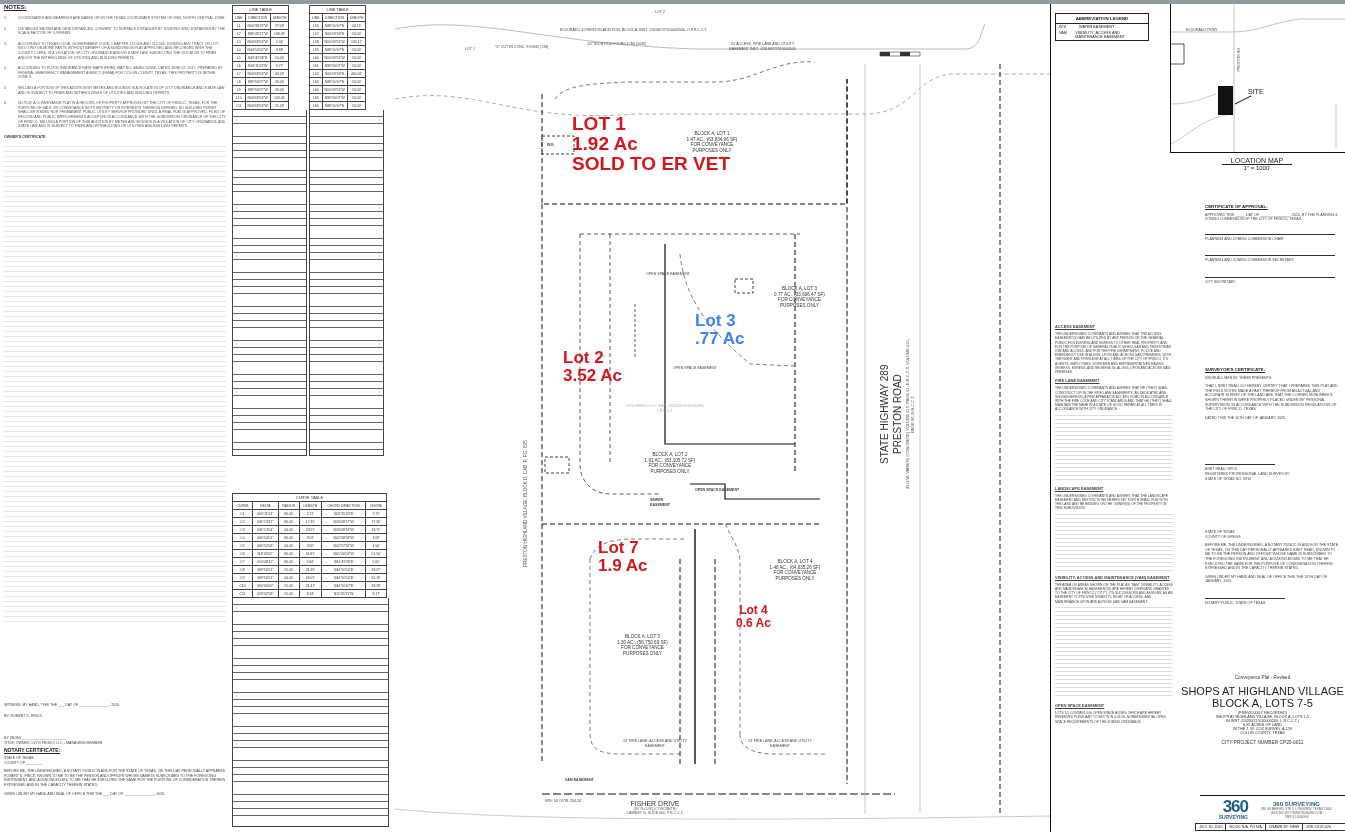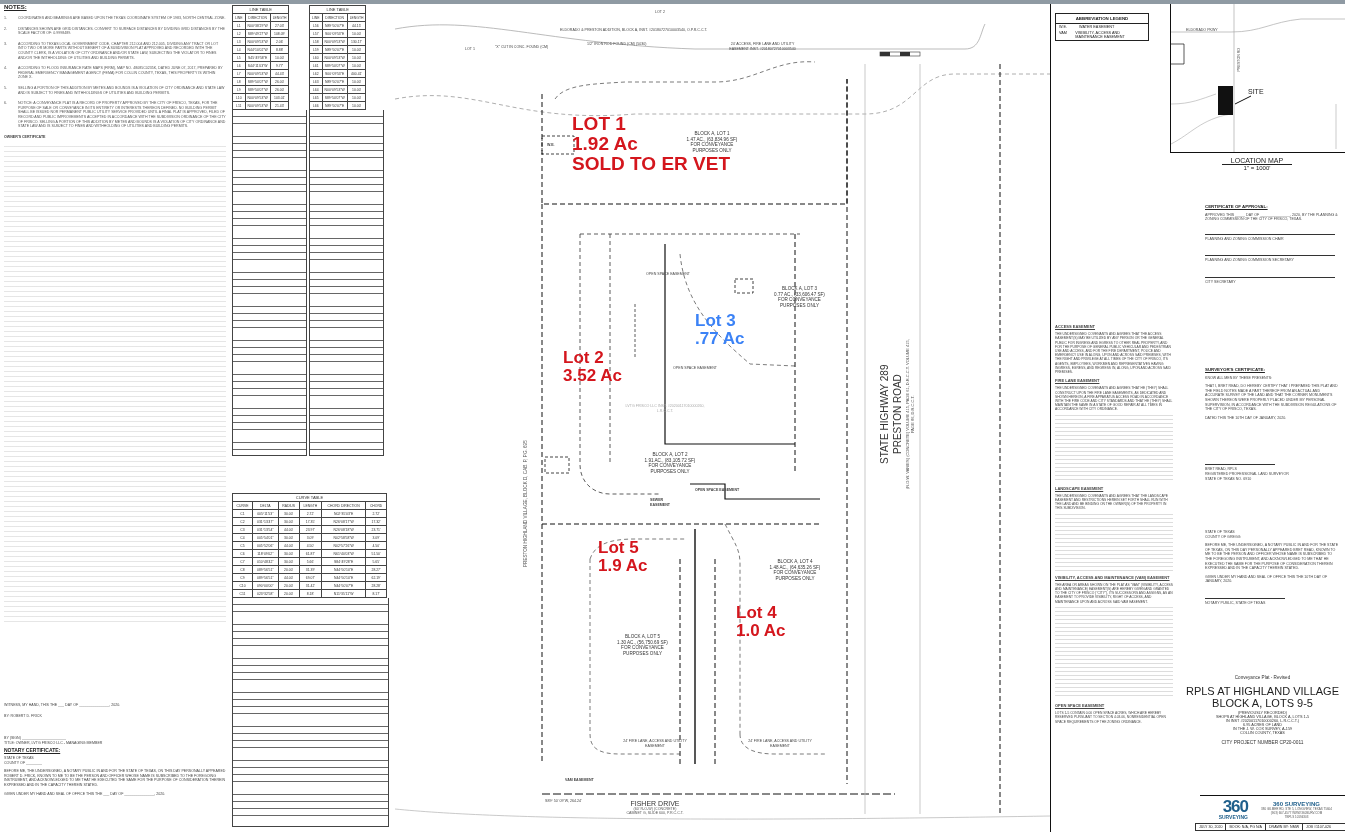--- a/index.html
+++ b/index.html
@@ -420,33 +420,33 @@
     <div>BLOCK A, LOT 2</div>
     <div>1.91 AC., (83,105.72 SF)</div>
     <div>FOR CONVEYANCE</div>
     <div>PURPOSES ONLY</div>
   </div>
   <div class="abs tiny" style="left:230px;top:400px;color:#aaa;width:80px;text-align:center;">LVTG FRISCO LLC INST. #20200117010000260, L.R.C.C.T.</div>
   <div class="abs tiny" style="left:300px;top:484px;font-weight:bold;">OPEN SPACE EASEMENT</div>
   <div class="abs tiny" style="left:255px;top:494px;font-weight:bold;width:30px;">SEWER EASEMENT</div>
 
   <div class="abs lotlabel" style="left: 203px; top: 535px; font-size: 17px; color: rgb(212, 22, 29);">
-    <div>Lot 5</div>
+    <div>Lot 7</div>
     <div>1.9 Ac</div>
   </div>
   <div class="abs blocktext" style="left:205px;top:630px;width:85px;">
     <div>BLOCK A, LOT 5</div>
     <div>1.30 AC., (56,750.69 SF)</div>
     <div>FOR CONVEYANCE</div>
     <div>PURPOSES ONLY</div>
   </div>
 
-  <div class="abs lotlabel" style="left: 341px; top: 600px; font-size: 17px; color: rgb(212, 22, 29);">
+  <div class="abs lotlabel" style="left: 341px; top: 600px; font-size: 12px; color: rgb(212, 22, 29); text-align: center;">
     <div>Lot 4</div>
-    <div>1.0 Ac</div>
+    <div>0.6 Ac</div>
   </div>
   <div class="abs blocktext" style="left:355px;top:555px;width:90px;">
     <div>BLOCK A, LOT 4</div>
     <div>1.48 AC., (64,635.26 SF)</div>
     <div>FOR CONVEYANCE</div>
     <div>PURPOSES ONLY</div>
   </div>
 
   <div class="abs tiny" style="left:225px;top:735px;width:70px;text-align:center;">24' FIRE LANE, ACCESS AND UTILITY EASEMENT</div>
   <div class="abs tiny" style="left:350px;top:735px;width:70px;text-align:center;">24' FIRE LANE, ACCESS AND UTILITY EASEMENT</div>
@@ -540,22 +540,22 @@
 <div class="abs cert" style="left:1205px;top:530px;width:135px;">
   <div>STATE OF TEXAS</div>
   <div>COUNTY OF GREGG</div>
   <div style="margin-top:4px;">BEFORE ME, THE UNDERSIGNED, A NOTARY PUBLIC IN AND FOR THE STATE OF TEXAS, ON THIS DAY PERSONALLY APPEARED BRET READ, KNOWN TO ME TO BE THE PERSON AND OFFICER WHOSE NAME IS SUBSCRIBED TO THE FOREGOING INSTRUMENT, AND ACKNOWLEDGED TO ME THAT HE EXECUTED THE SAME FOR THE PURPOSE OF CONSIDERATION THEREIN EXPRESSED AND IN THE CAPACITY THEREIN STATED.</div>
   <div style="margin-top:4px;">GIVEN UNDER MY HAND AND SEAL OF OFFICE THIS THE 10TH DAY OF JANUARY, 2020.</div>
   <div class="sigline" style="margin-top:14px;width:80px;">NOTARY PUBLIC, STATE OF TEXAS</div>
 </div>
 
 <div class="abs title-block" style="left:1180px;top:675px;width:165px;">
   <div class="tb-small" style="font-size:4.6px;">Conveyance Plat - Revised</div>
-  <div class="tb-big" style="margin-top:5px;">RPLS AT HIGHLAND VILLAGE</div>
-  <div class="tb-big">BLOCK A, LOTS 9-5</div>
+  <div class="tb-big" style="margin-top:5px;">SHOPS AT HIGHLAND VILLAGE</div>
+  <div class="tb-big">BLOCK A, LOTS 7-5</div>
   <div style="margin-top:2px;" id="tb-sub">
       <div class="tb-small" style="font-size: 3.8px;">(PREVIOUSLY RECORDED)</div>
       <div class="tb-small" style="font-size: 3.8px;">SHOPS AT HIGHLAND VILLAGE, BLOCK A, LOTS 1-5</div>
       <div class="tb-small" style="font-size: 3.8px;">IN INST #20200117010000260, L.R.C.C.T.)</div>
       <div class="tb-small" style="font-size: 3.8px;">6.95 ACRES OF LAND</div>
       <div class="tb-small" style="font-size: 3.8px;">IN THE J. W. COX SURVEY, A-159</div>
       <div class="tb-small" style="font-size: 3.8px;">COLLIN COUNTY, TEXAS</div>
     </div>
   <div class="tb-small" style="margin-top:5px;font-size:4.8px;">CITY PROJECT NUMBER CP20-0011</div>
 </div>

